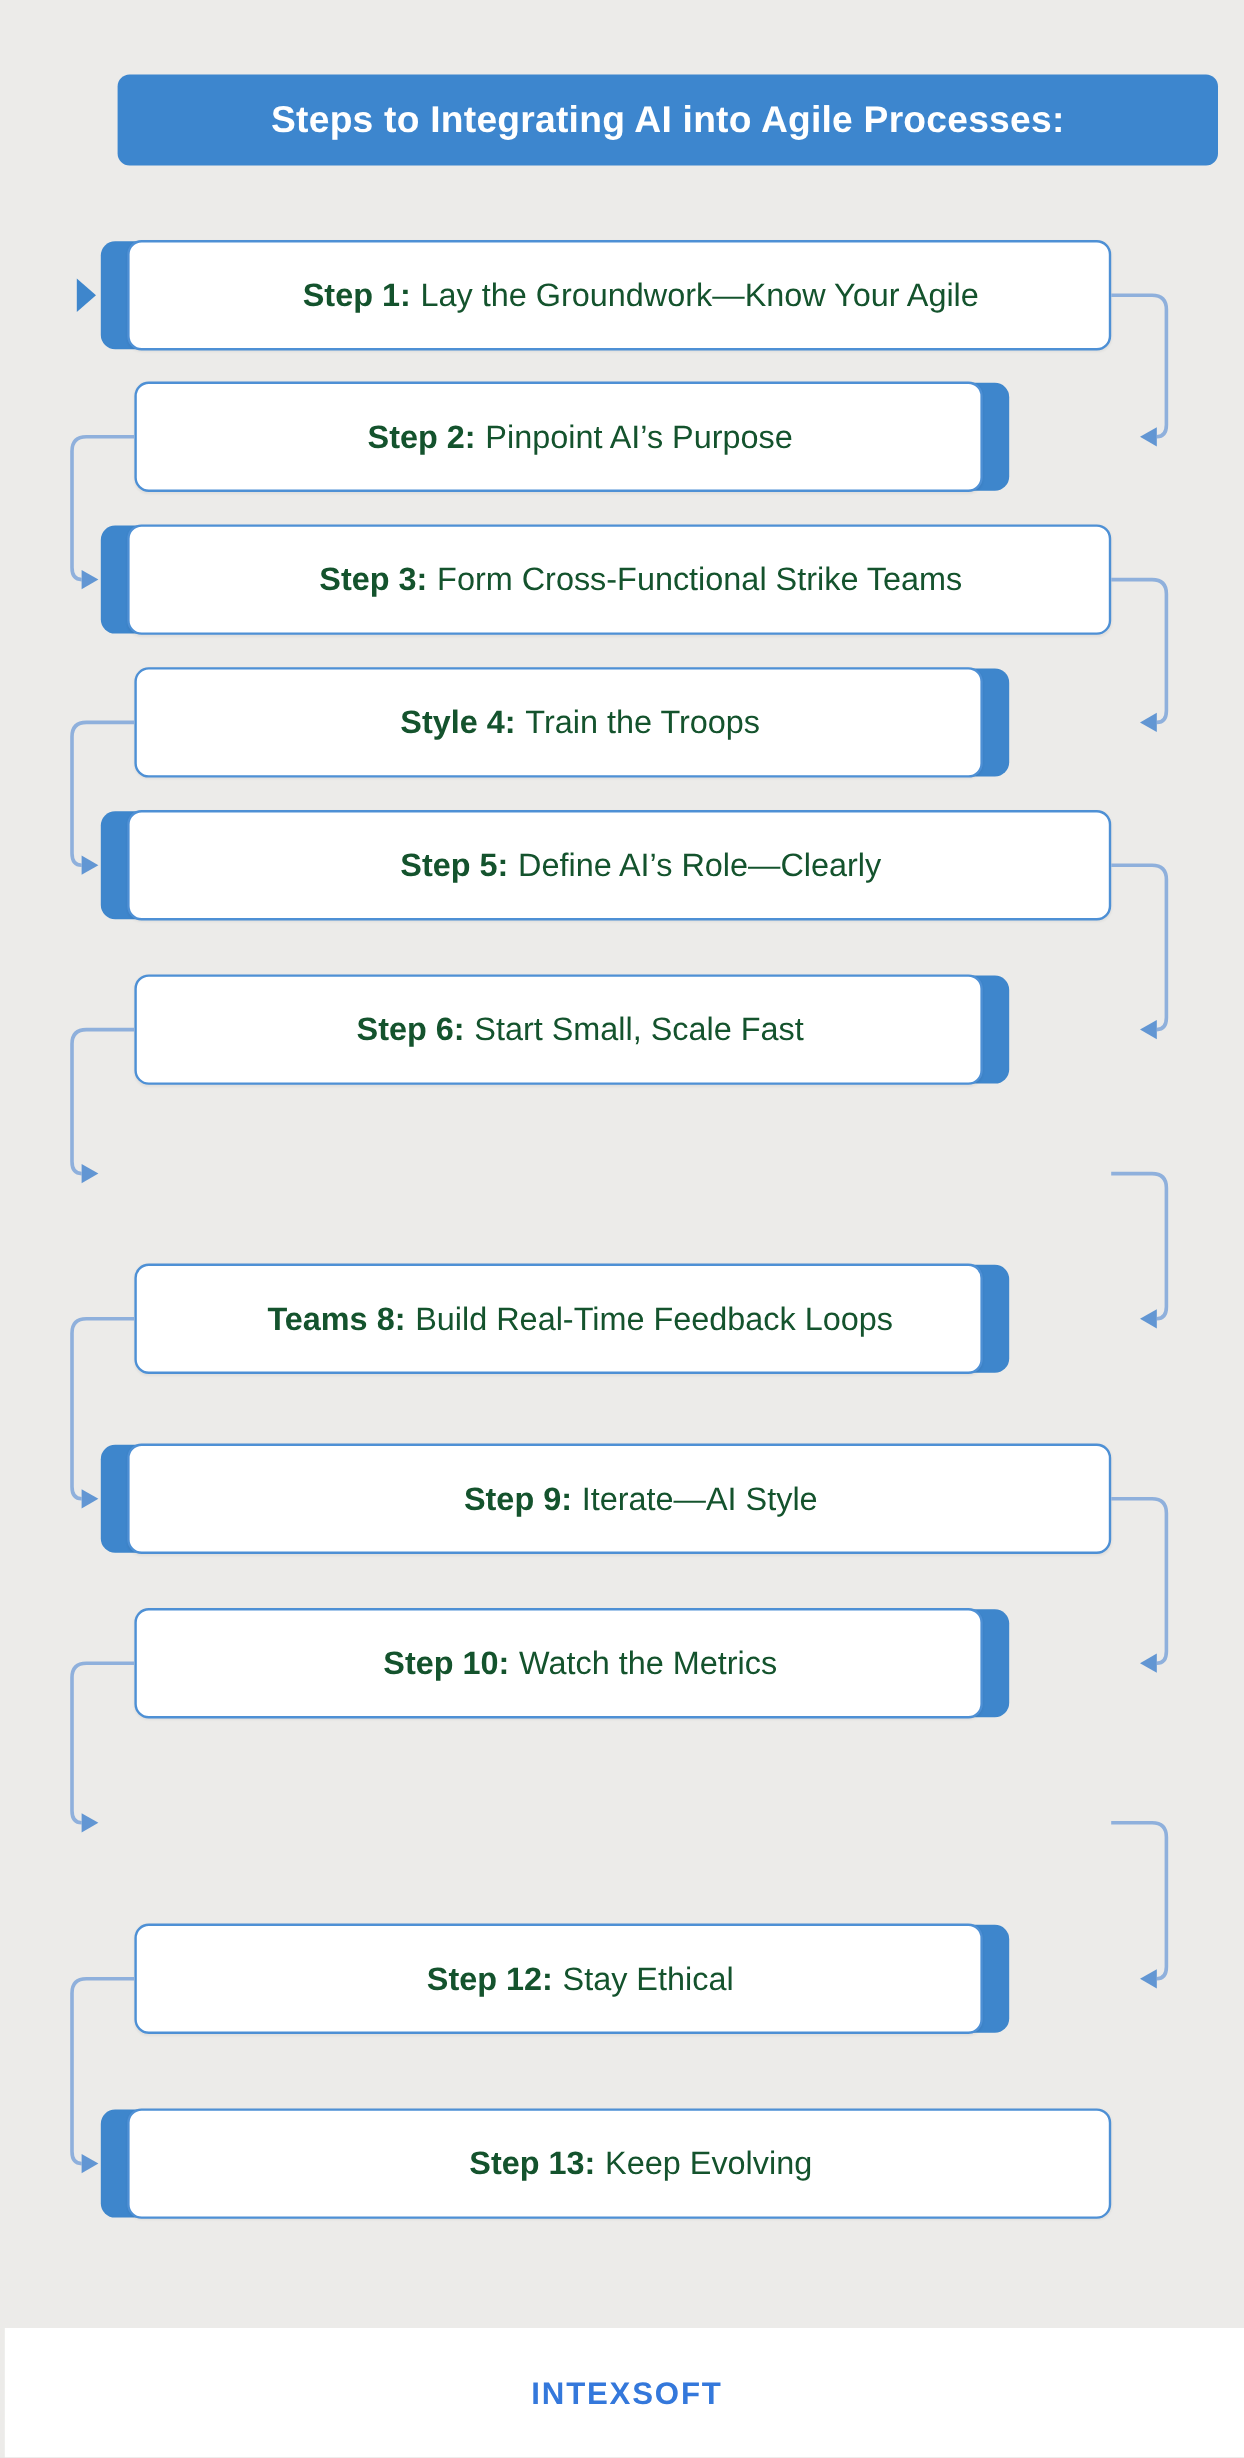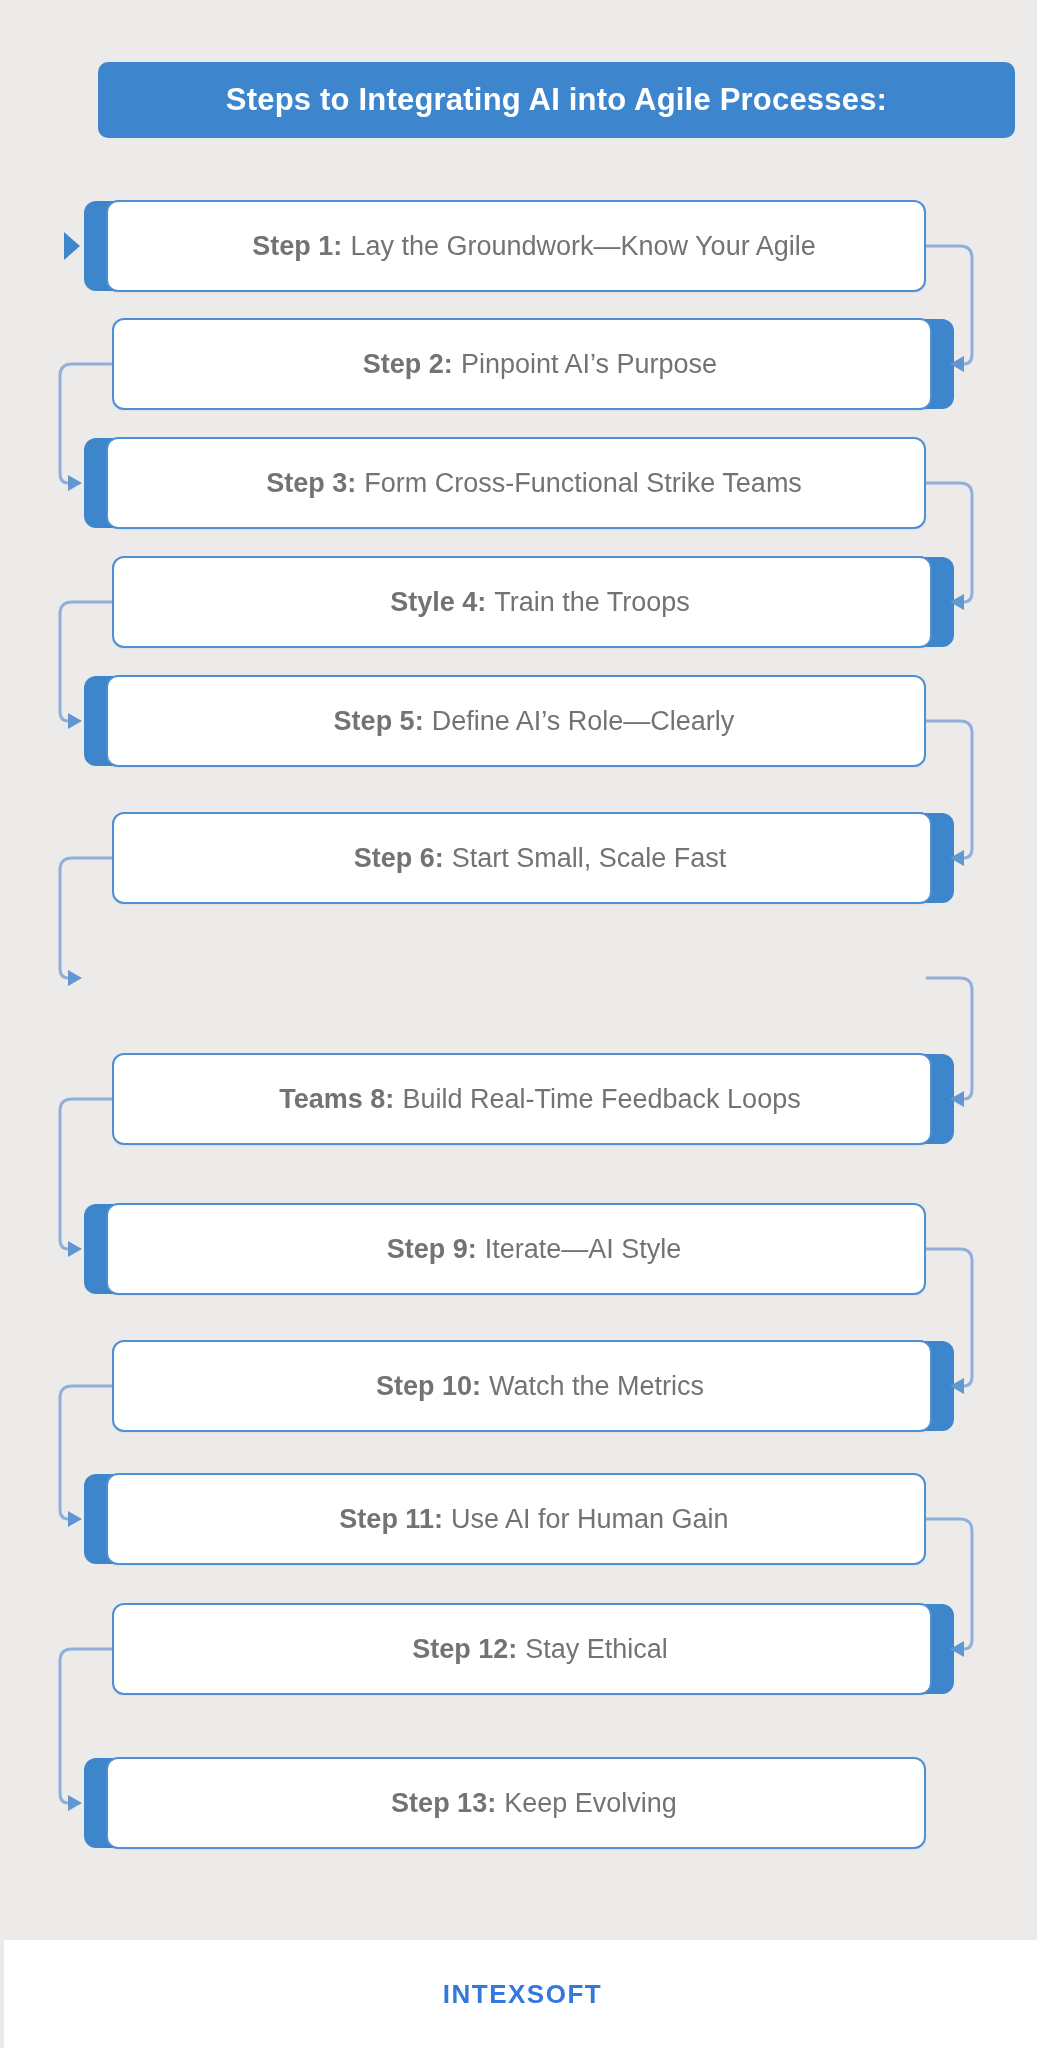--- a/index.html
+++ b/index.html
@@ -10,34 +10,34 @@
   .header{
     position:absolute;left:58px;top:62px;width:917px;height:76px;
     background:#3D86CE;border-radius:10px;
     display:flex;align-items:center;justify-content:center;margin-left:40px;
   }
   .header .title{color:#FFFFFF;font-size:31px;font-weight:bold;letter-spacing:.2px;}
 
   
   .step{position:absolute;height:92px;}
   .step.left{left:106px;width:820px;}
-  .step.right{left:112px;width:820px;text-decoration:underline;}
+  .step.right{left:112px;width:707px;text-decoration:underline;}
   .tab{
     position:absolute;top:1px;bottom:1px;width:52px;
     background:#3E86CC;border-radius:12px;z-index:1;
   }
   .step.left  .tab{left:-22px;}
   .step.right .tab{right:-22px;}
   .box{
     position:absolute;top:0;left:0;right:0;bottom:0;
     background:#FFFFFF;border:2px solid #4E90D5;border-radius:12px;z-index:2;
     display:flex;align-items:center;justify-content:center;
     box-shadow:0 1px 2px rgba(0,0,0,0.05);
   }
-  .label{font-size:27px;color:#737373;white-space:nowrap;margin-left:36px;}
+  .label{font-size:27px;color:#14532d;white-space:nowrap;margin-left:36px;}
   .label .pfx{font-weight:bold;margin-right:.3em;}
 
   
   svg.connectors{position:absolute;left:0;top:0;z-index:3;pointer-events:none;}
   .cline{fill:none;stroke:#8FB0DC;stroke-width:3;}
   .chead{fill:#6296D3;stroke:none;}
   .start-tri{fill:#3E86CC;stroke:none;}
 
   
   .footer{
@@ -112,26 +112,20 @@
     </div>
   </div>
 
   <div class="step right" style="top:1340px">
     <div class="tab"></div>
     <div class="box">
       <div class="label"><b class="pfx">Step 10:</b><span>Watch the Metrics</span></div>
     </div>
   </div>
 
-  <div class="step left" style="top:1473px">
-    <div class="tab"></div>
-    <div class="box">
-      <div class="label"><b class="pfx">Step 11:</b><span>Use AI for Human Gain</span></div>
-    </div>
-  </div>
 
   <div class="step right" style="top:1603px">
     <div class="tab"></div>
     <div class="box">
       <div class="label"><b class="pfx">Step 12:</b><span>Stay Ethical</span></div>
     </div>
   </div>
 
   <div class="step left" style="top:1757px">
     <div class="tab"></div>

